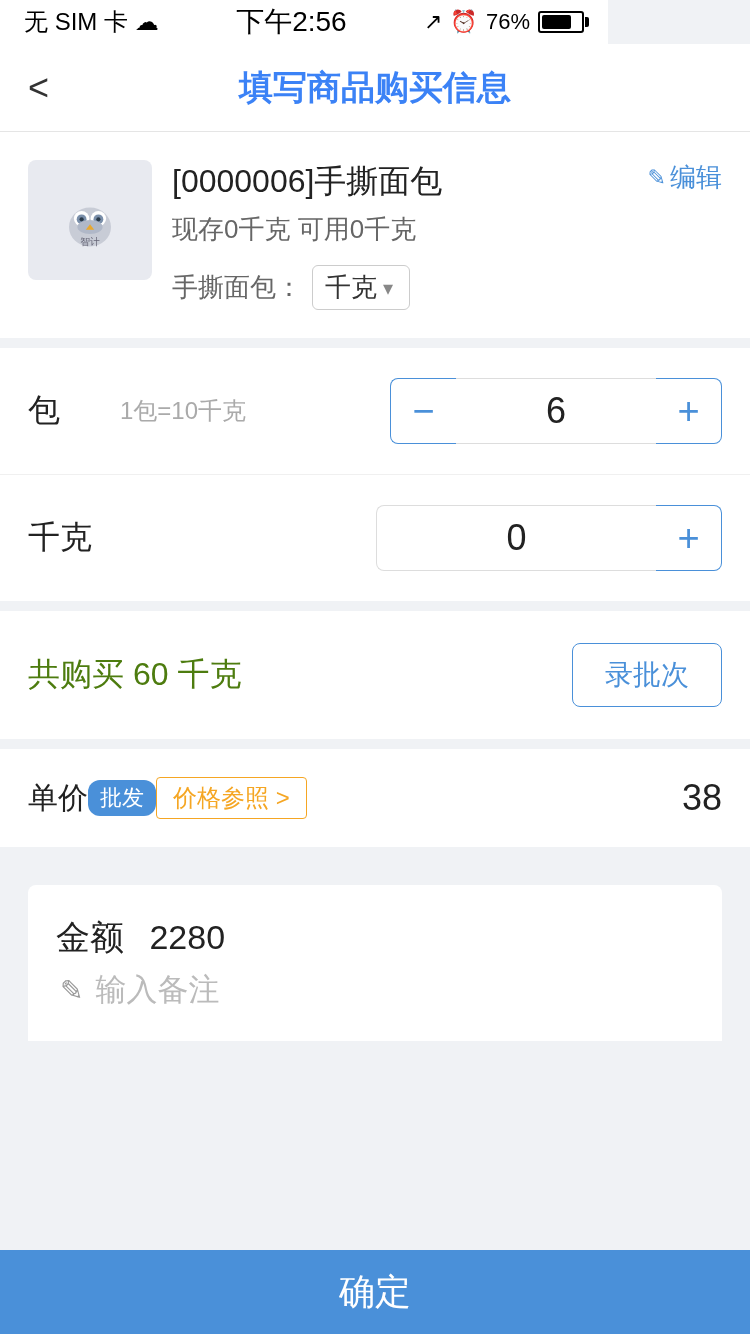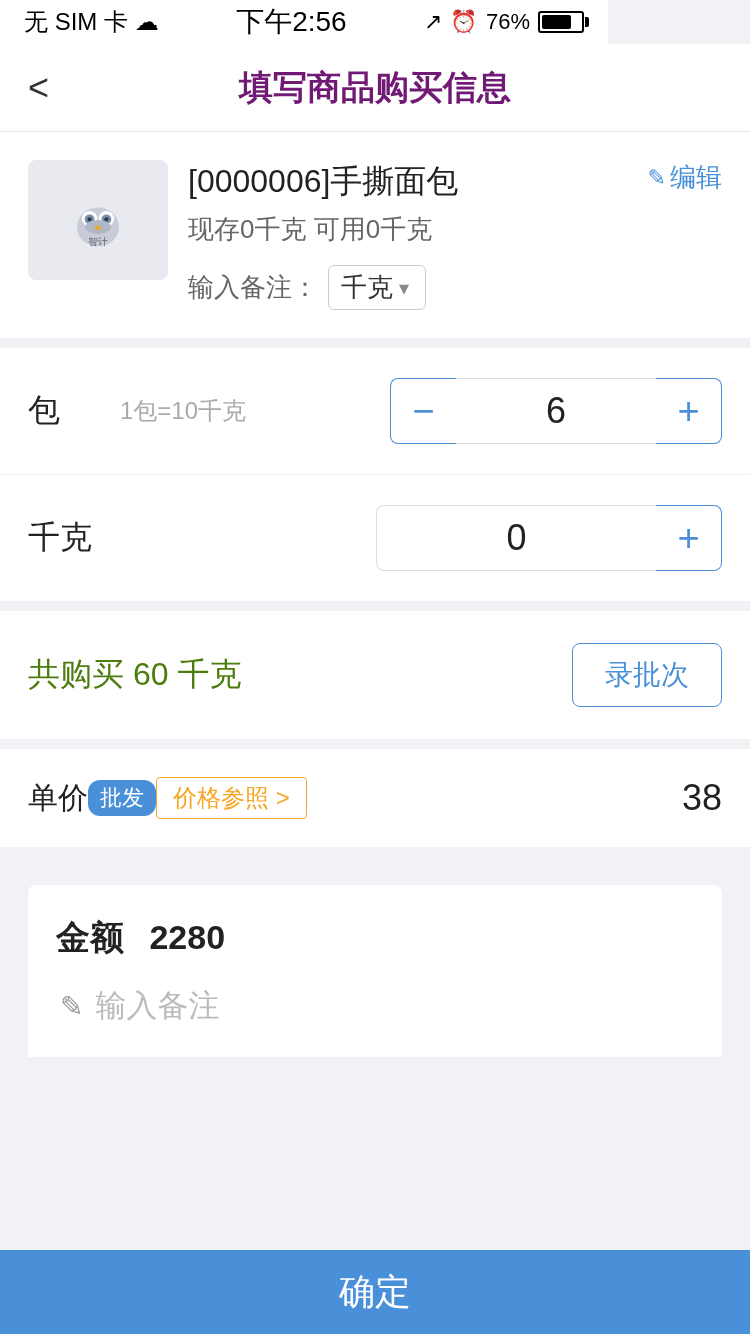--- a/index.html
+++ b/index.html
@@ -48,36 +48,36 @@
     .nav-back {
       position: absolute;
       left: 28px;
       font-size: 36px;
       color: #333;
       cursor: pointer;
     }
     .nav-title {
       font-size: 34px;
       font-weight: 600;
-      color: #701a75;
+      color: #3b82f6;
     }
 
     
     .product-card {
       background: #fff;
       padding: 28px 28px;
       margin-top: 0;
       display: flex;
       align-items: flex-start;
       gap: 20px;
       position: relative;
       border-bottom: 10px solid #f0f2f5;
     }
     .product-image {
-      width: 140px;
+      width: 124px;
       height: 120px;
       background: #e8eaf0;
       border-radius: 8px;
       display: flex;
       align-items: center;
       justify-content: center;
       flex-shrink: 0;
     }
     .owl-logo {
       width: 70px;
@@ -227,21 +227,21 @@
     
     .amount-section {
       background: #f0f2f5;
       padding: 28px 28px 0;
     }
     .amount-row {
       background: #fff;
       padding: 30px 28px;
       border-radius: 8px 8px 0 0;
     }
-    .amount-text { font-size: 34px; color: #222; font-weight: 700; margin-bottom: 16px; }
+    .amount-text { font-size: 34px; color: #222; font-weight: 400; }
     .note-row {
       display: flex;
       align-items: center;
       gap: 12px;
       padding-top: 8px;
       padding-left: 4px;
     }
     .note-icon { color: #999; font-size: 28px; }
     .note-text { font-size: 31px; color: #bbb; }
 
@@ -307,21 +307,21 @@
         <circle cx="62" cy="49" r="3" fill="#2a3a4a"></circle>
         <ellipse cx="50" cy="60" rx="18" ry="10" fill="#b0b8c8"></ellipse>
         <polygon points="50,56 44,64 56,64" fill="#e8a830"></polygon>
         <text x="50" y="85" text-anchor="middle" font-size="14" fill="#667" font-family="sans-serif">智计</text>
       </svg>
     </div>
     <div class="product-info">
       <div class="product-name">[0000006]手撕面包</div>
       <div class="product-stock">现存0千克  可用0千克</div>
       <div class="product-unit">
-        <span>输入备注：</span>
+        <span>手撕面包：</span>
         <span class="unit-selector">
           <span>千克</span>
           <span style="font-size:20px;color:#888;">▾</span>
         </span>
       </div>
     </div>
     <div class="edit-btn">
       <span style="font-size:22px;">✎</span>
       <span>编辑</span>
     </div>

